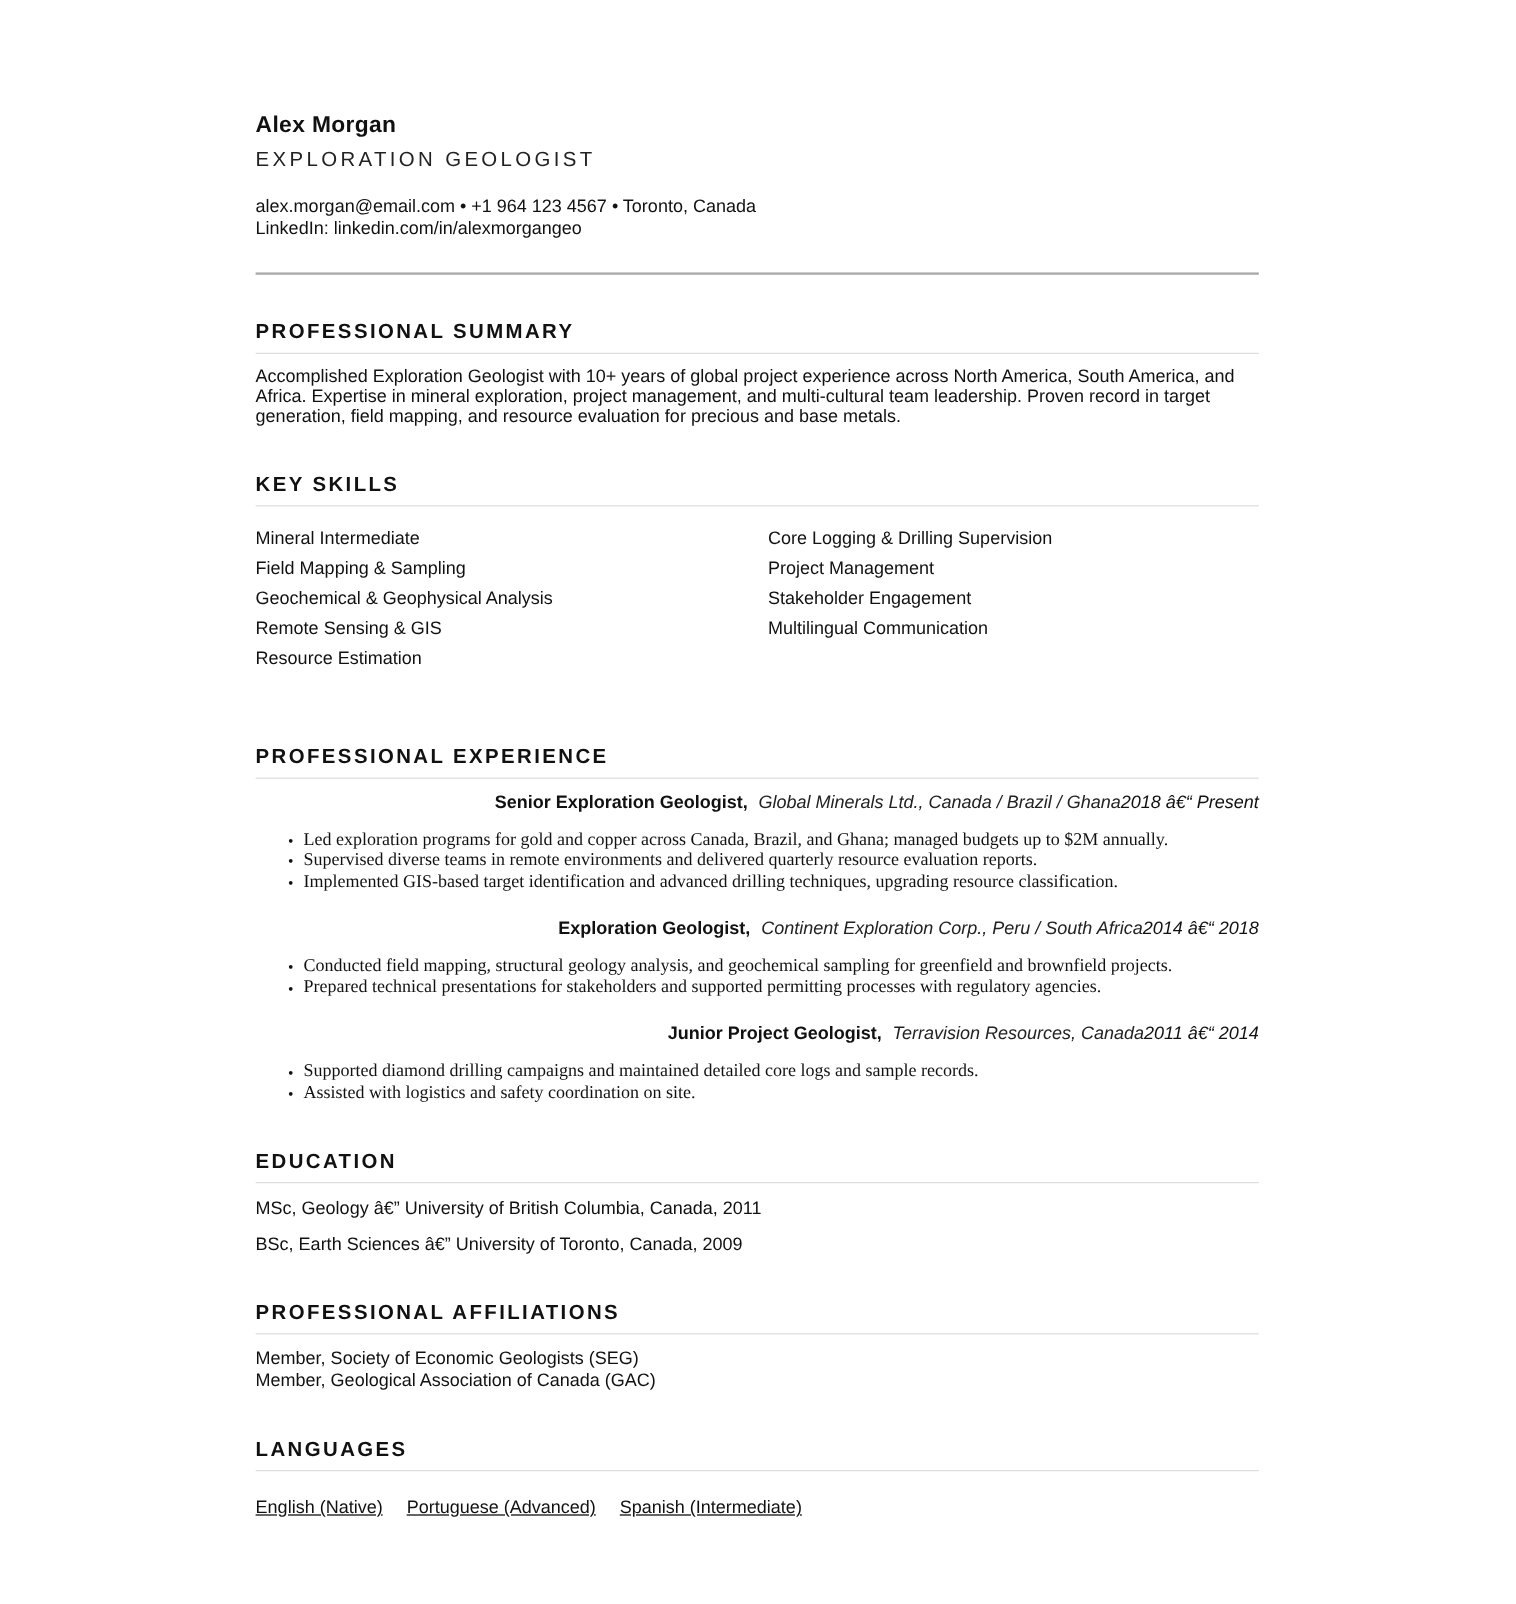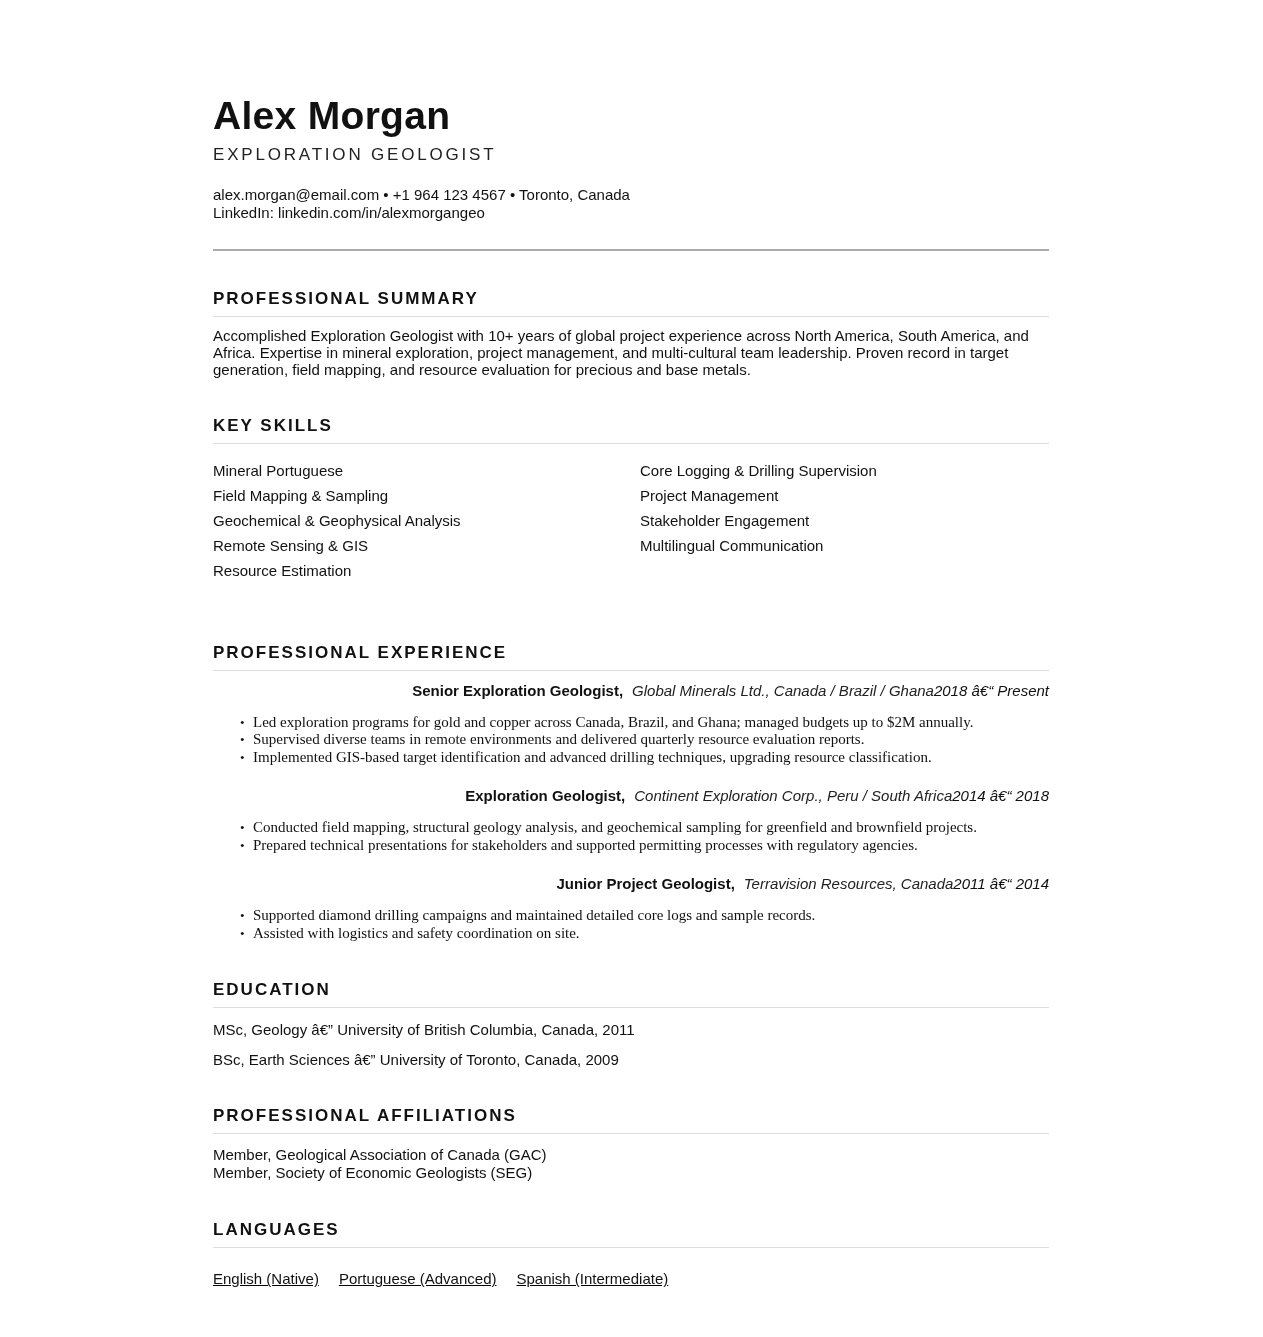--- a/index.html
+++ b/index.html
@@ -12,21 +12,21 @@
   }
   .doc {
     width: 836px;
     margin: 0 auto 0 213px;
     padding-top: 95px;
     padding-bottom: 80px;
   }
 
   
   .name {
-    font-size: 39px;
+    font-size: 19px;
     font-weight: bold;
     color: #111111;
     letter-spacing: 0.3px;
     line-height: 1.1;
   }
   .subtitle {
     margin-top: 7px;
     font-size: 17px;
     letter-spacing: 2.8px;
     color: #222222;
@@ -152,21 +152,21 @@
 
   <section class="section">
     <h2 class="section-heading">PROFESSIONAL SUMMARY</h2>
     <p class="summary-text">Accomplished Exploration Geologist with 10+ years of global project experience across North America, South America, and Africa. Expertise in mineral exploration, project management, and multi-cultural team leadership. Proven record in target generation, field mapping, and resource evaluation for precious and base metals.</p>
   </section>
 
   <section class="section">
     <h2 class="section-heading">KEY SKILLS</h2>
     <div class="skills-grid">
       <div class="skills-col">
-        <div class="skill-item">Mineral Portuguese</div>
+        <div class="skill-item">Mineral Intermediate</div>
         <div class="skill-item">Field Mapping &amp; Sampling</div>
         <div class="skill-item">Geochemical &amp; Geophysical Analysis</div>
         <div class="skill-item">Remote Sensing &amp; GIS</div>
         <div class="skill-item">Resource Estimation</div>
       </div>
       <div class="skills-col">
         <div class="skill-item">Core Logging &amp; Drilling Supervision</div>
         <div class="skill-item">Project Management</div>
         <div class="skill-item">Stakeholder Engagement</div>
         <div class="skill-item">Multilingual Communication</div>
@@ -220,22 +220,22 @@
 
   <section class="section">
     <h2 class="section-heading">EDUCATION</h2>
     <p class="edu-item">MSc, Geology â€” University of British Columbia, Canada, 2011</p>
     <p class="edu-item">BSc, Earth Sciences â€” University of Toronto, Canada, 2009</p>
   </section>
 
   <section class="section">
     <h2 class="section-heading">PROFESSIONAL AFFILIATIONS</h2>
     <div class="affil-block">
+      <div class="affil-item">Member, Society of Economic Geologists (SEG)</div>
       <div class="affil-item">Member, Geological Association of Canada (GAC)</div>
-      <div class="affil-item">Member, Society of Economic Geologists (SEG)</div>
     </div>
   </section>
 
   <section class="section">
     <h2 class="section-heading">LANGUAGES</h2>
     <div class="lang-row">
       <span class="lang-item">English (Native)</span>
       <span class="lang-item">Portuguese (Advanced)</span>
       <span class="lang-item">Spanish (Intermediate)</span>
     </div>

